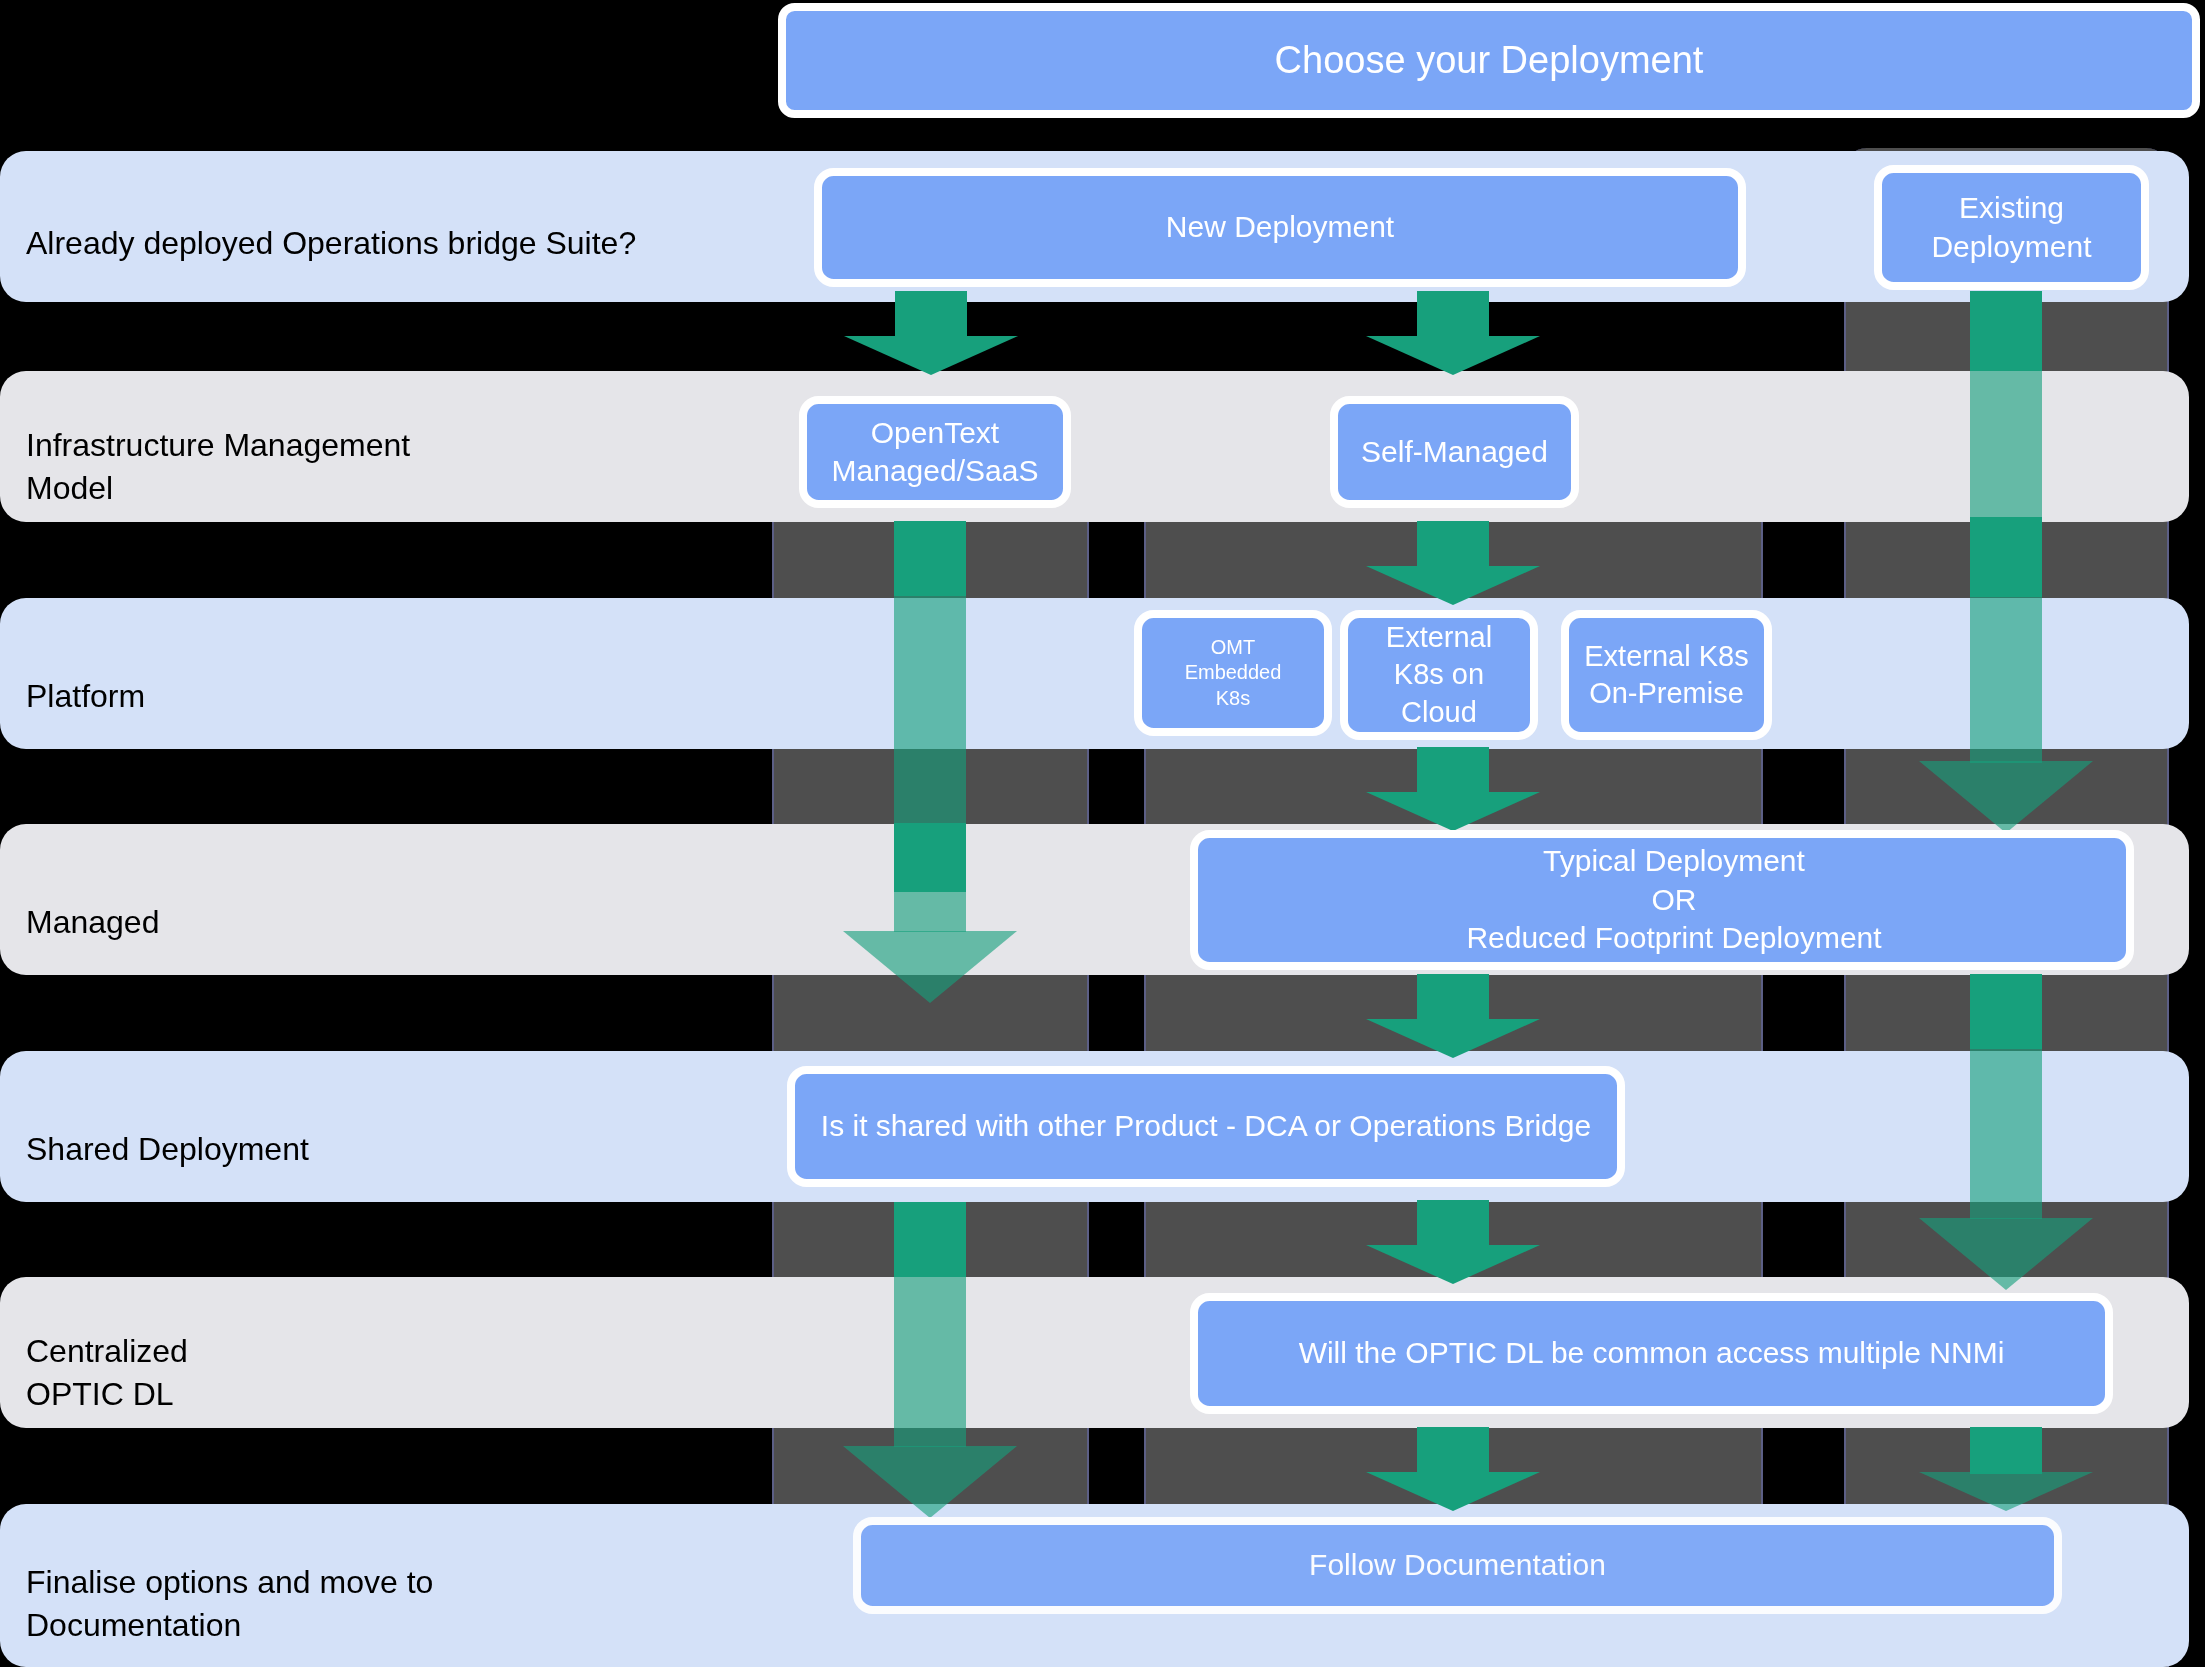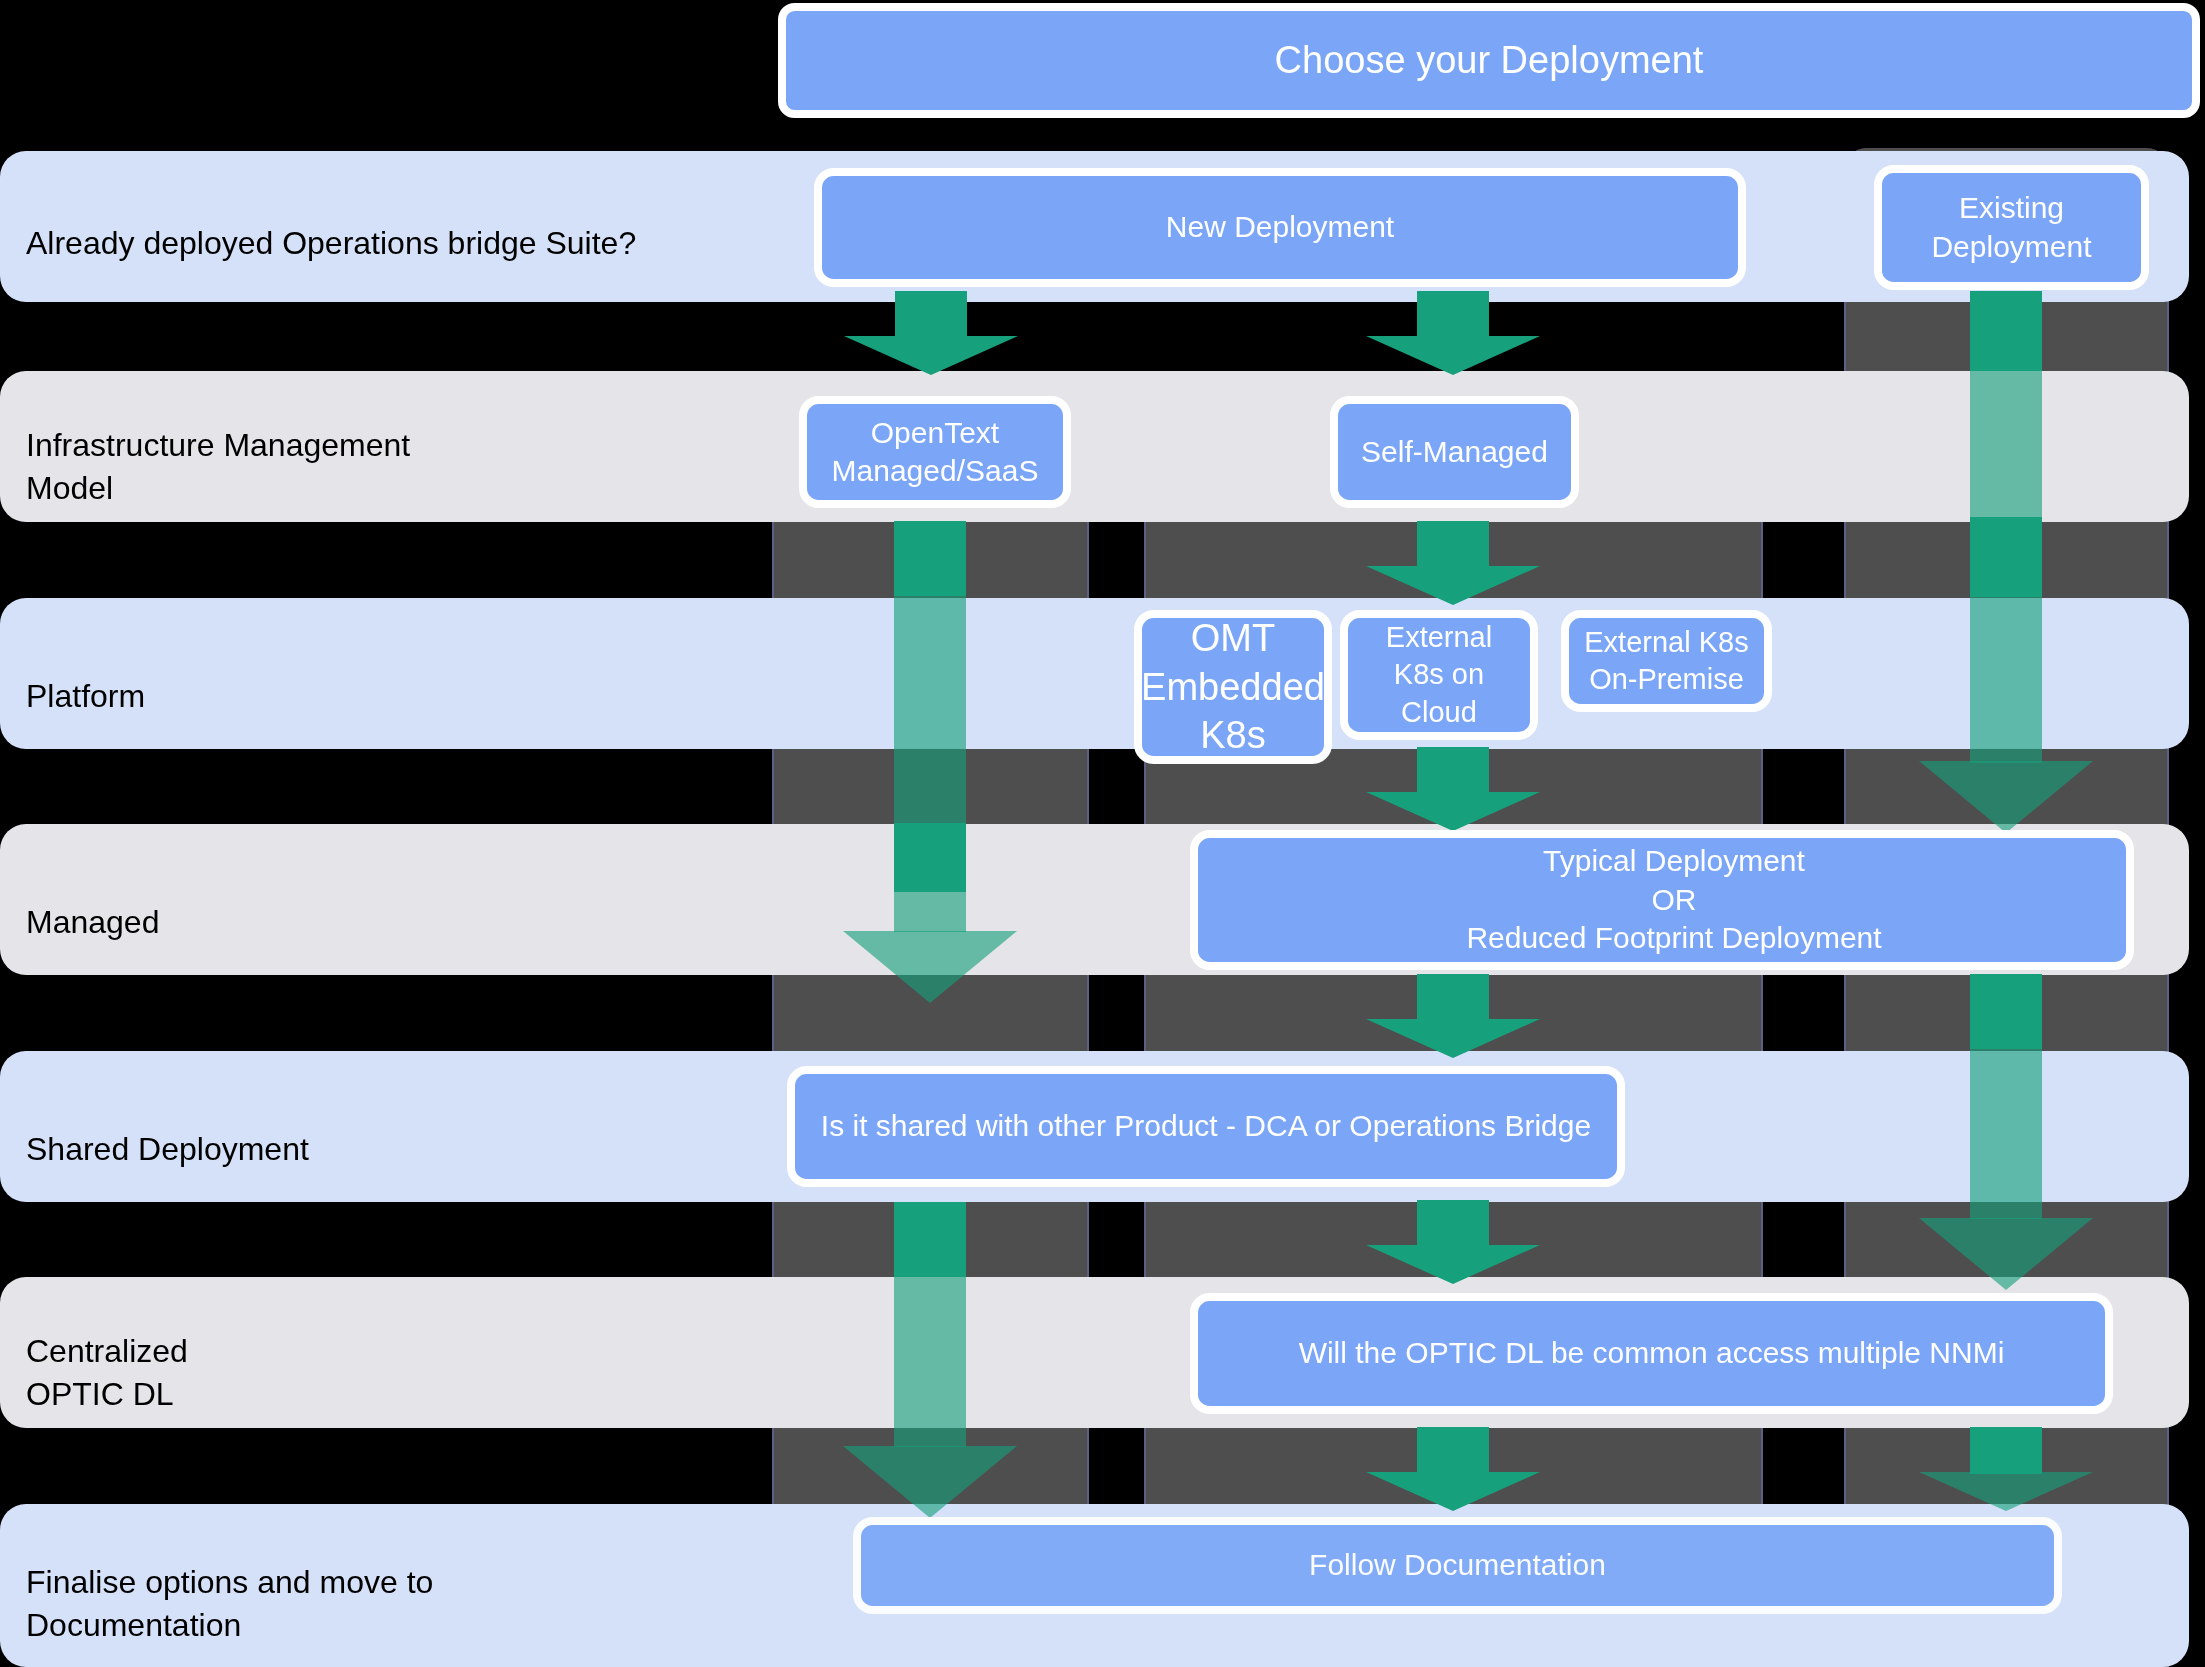--- a/index.html
+++ b/index.html
@@ -170,33 +170,33 @@
 
 <div class="node" style="left:799px; top:396px; width:272px; height:112px;">
   <span>OpenText
 Managed/SaaS</span>
 </div>
 
 <div class="node" style="left:1330px; top:396px; width:249px; height:112px;">
   <span>Self-Managed</span>
 </div>
 
-<div class="node" style="left:1134px; top:610px; width:198px; height:154px; font-size:38px;">
+<div class="node" style="left:1134px; top:610px; width:198px; height:126px; font-size:20px;">
   <span>OMT
 Embedded
 K8s</span>
 </div>
 
 <div class="node" style="left:1340px; top:610px; width:198px; height:130px; font-size:29px;">
   <span>External
 K8s on
 Cloud</span>
 </div>
 
-<div class="node" style="left:1561px; top:610px; width:211px; height:102px; font-size:29px;">
+<div class="node" style="left:1561px; top:610px; width:211px; height:130px; font-size:29px;">
   <span>External K8s
 On-Premise</span>
 </div>
 
 <div class="node" style="left:1190px; top:830px; width:944px; height:140px;padding-left:24px;">
   <span>Typical Deployment
 OR
 Reduced Footprint  Deployment</span>
 </div>
 

